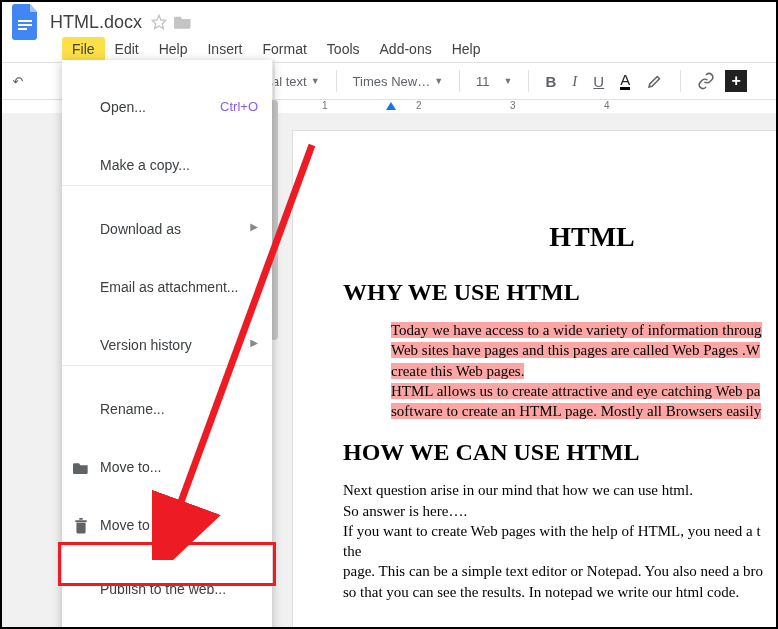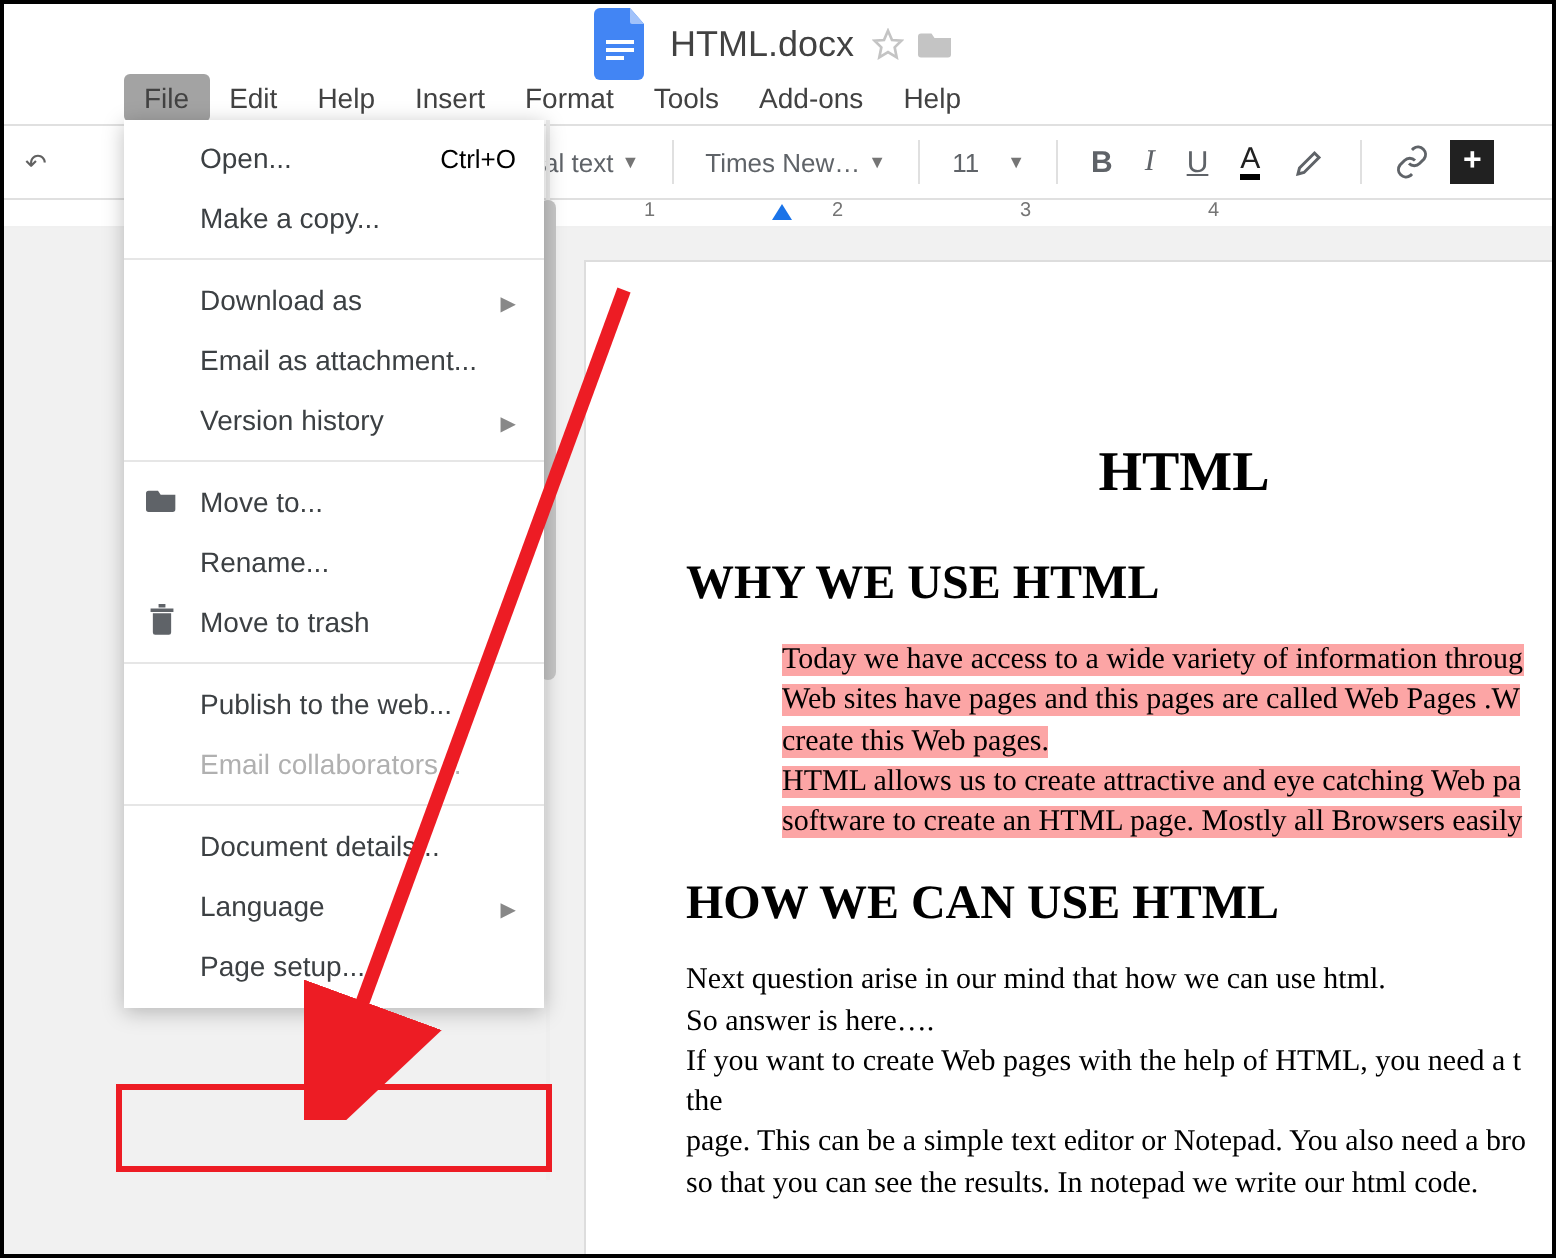--- a/index.html
+++ b/index.html
@@ -10,21 +10,20 @@
       height: 629px;
       border: 2px solid #000;
       position: relative;
       overflow: hidden;
     }
     .titlebar {
       display: flex;
       align-items: center;
       padding: 6px 8px 0 8px;
       height: 34px;
-      justify-content: center;
     }
     .docs-logo {
       width: 32px; height: 40px;
       margin-right: 8px;
       display: flex; align-items: center; justify-content: center;
     }
     .docs-logo svg { display:block; }
     .doc-title {
       font-size: 18px;
       color: #424242;
@@ -42,21 +41,21 @@
       padding: 0 8px 0 60px;
       height: 26px;
       font-size: 14px;
       color: #424242;
     }
     .menubar .mitem {
       padding: 4px 10px;
       cursor: pointer;
     }
     .menubar .mitem.active {
-      background: #a3a3a3;
+      background: #fde047;
       border-radius: 3px;
     }
     .menubar .saved {
       color: #9e9e9e;
       text-decoration: underline;
       margin-left: 6px;
       font-size: 14px;
     }
     .toolbar {
       height: 38px;
@@ -135,28 +134,29 @@
       width: 210px;
       background:#fff;
       box-shadow: 0 2px 10px rgba(0,0,0,.25);
       z-index: 50;
       padding: 4px 0 6px 0;
       font-size: 14px;
       color:#3c4043;
     }
     .file-menu .fm-item {
       display:flex;
-      align-items:flex-end;
+      align-items:flex-start;
       padding: 7px 14px 7px 38px;
       position:relative;
       cursor:pointer;
+      margin-top:28px;
     }
     .file-menu .fm-item.disabled { color:#b0b0b0; cursor:default;}
     .file-menu .fm-item .shortcut {
-      margin-left:auto; color:#000000; font-size:13px;
+      margin-left:auto; color:#8b5cf6; font-size:13px;
     }
     .file-menu .fm-item .sub-caret {
       margin-left:auto; color:#888; font-size:10px;
     }
     .file-menu .fm-item .fm-icon {
       position:absolute; left:10px; width:18px; height:18px;
       display:flex;align-items:center;justify-content:center;
       color:#5f6368;
     }
     .file-menu .fm-sep {
@@ -319,29 +319,29 @@
   </div>
   <div class="fm-item">
     <span>Email as attachment...</span>
   </div>
   <div class="fm-item">
     <span>Version history</span>
     <span class="sub-caret">▶</span>
   </div>
   <div class="fm-sep"></div>
   <div class="fm-item">
+    <span>Rename...</span>
+  </div>
+  <div class="fm-item">
     <span class="fm-icon">
       <svg width="16" height="14" viewBox="0 0 24 20" fill="#5f6368">
           <path d="M2 3h7l2 3h11v11a2 2 0 0 1-2 2H2a2 2 0 0 1-2-2V5a2 2 0 0 1 2-2z"></path>
         </svg>
     </span>
     <span>Move to...</span>
-  </div>
-  <div class="fm-item">
-    <span>Rename...</span>
   </div>
   <div class="fm-item">
     <span class="fm-icon">
       <svg width="14" height="16" viewBox="0 0 24 28" fill="#5f6368">
           <path d="M4 8h16v17a2 2 0 0 1-2 2H6a2 2 0 0 1-2-2zM2 4h20v3H2zM9 0h6v3H9z"></path>
         </svg>
     </span>
     <span>Move to trash</span>
   </div>
   <div class="fm-sep"></div>

